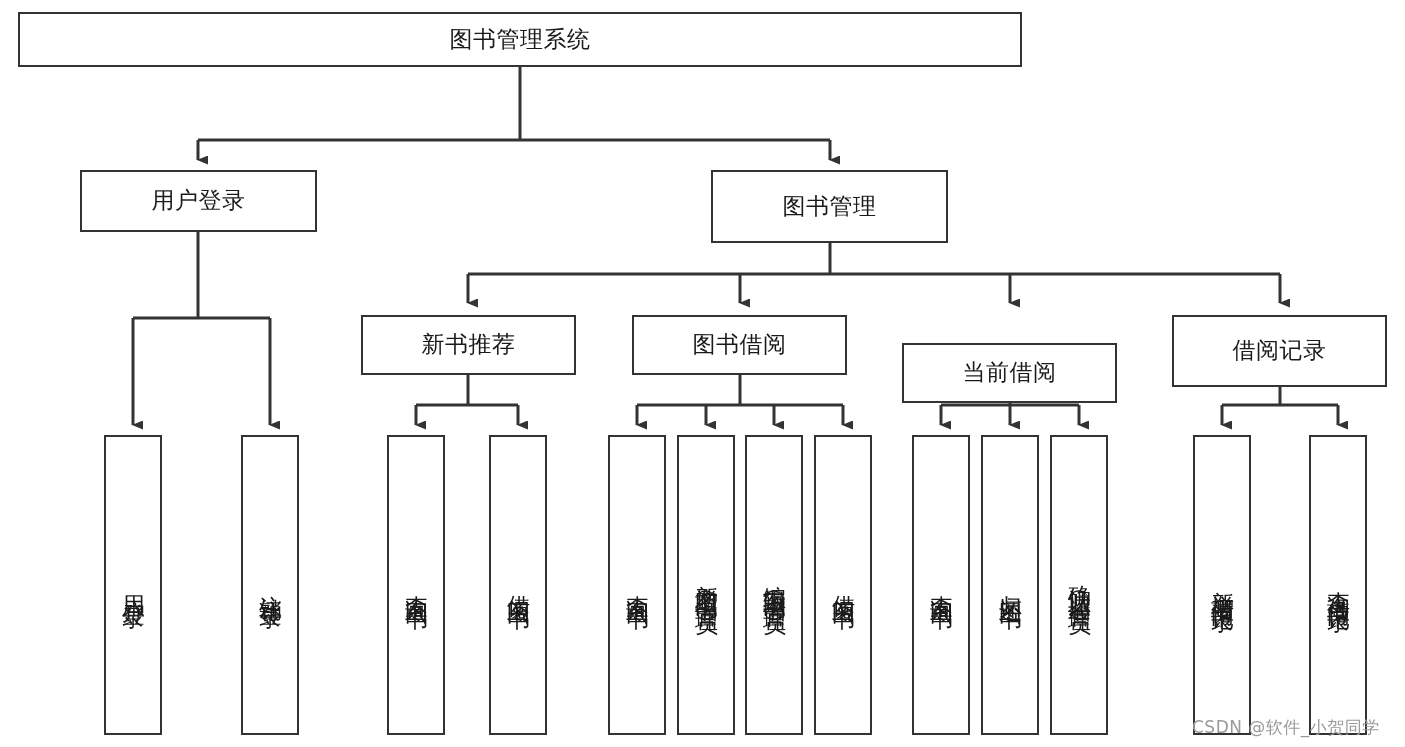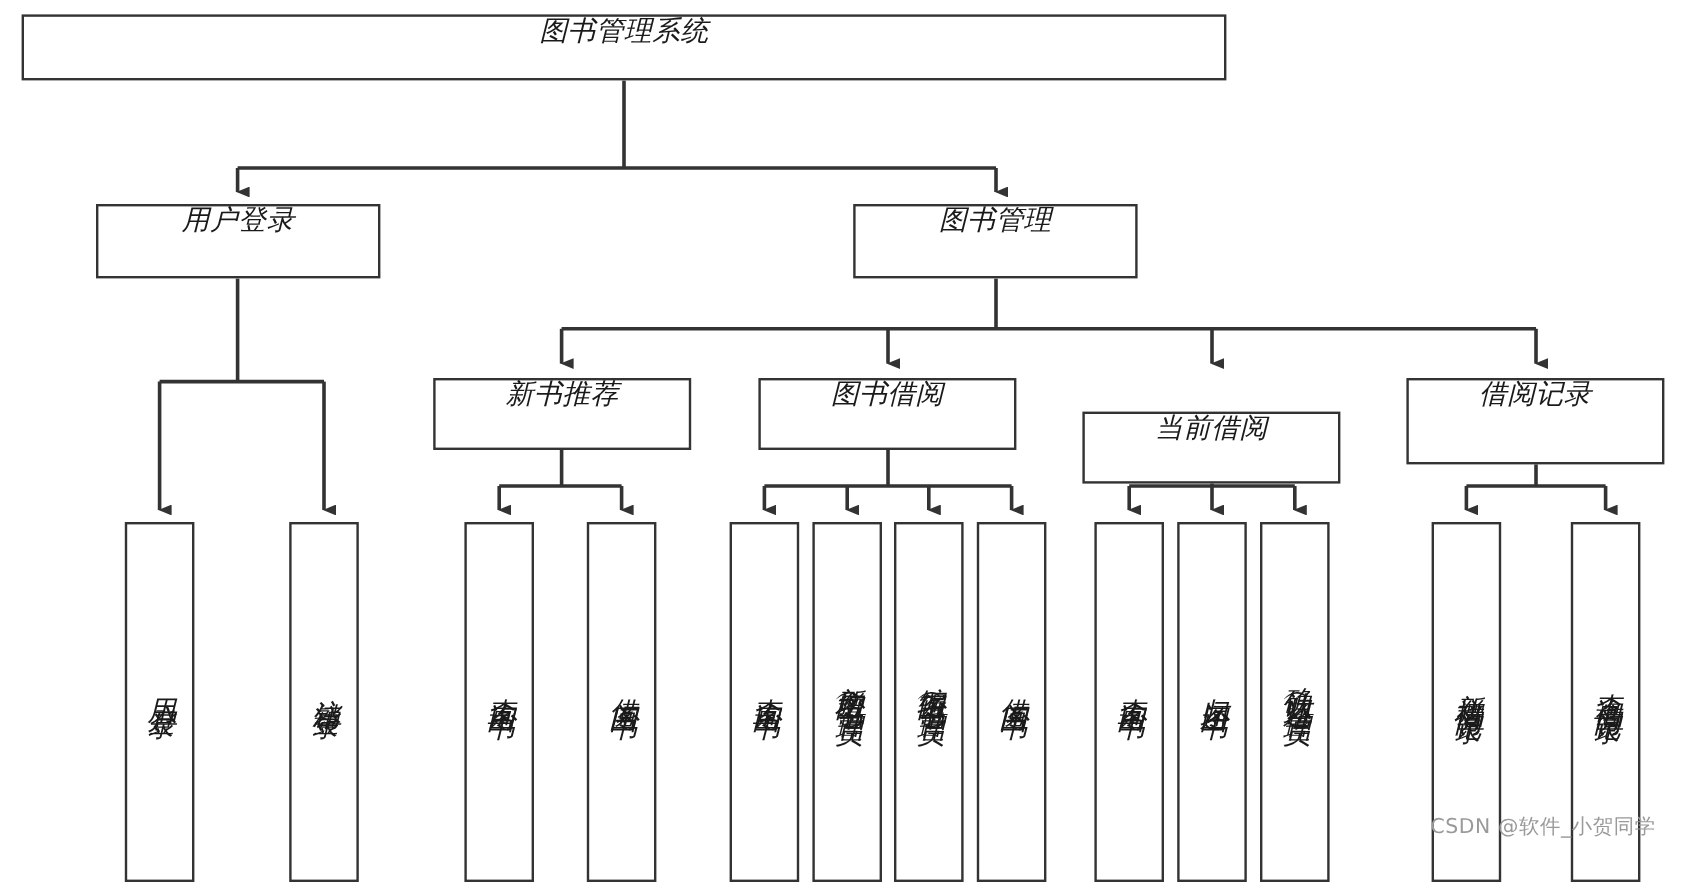--- a/index.html
+++ b/index.html
@@ -23,22 +23,22 @@
     top: 0;
     width: 1405px;
     height: 747px;
   }
   .node-box {
     position: absolute;
     box-sizing: border-box;
     border: 2px solid #333333;
     background: #ffffff;
     display: flex;
+    align-items: center;
     justify-content: center;
-    font-style: italic;
   }
   .node-label {
     color: #1a1a1a;
     line-height: 1.12;
     letter-spacing: 0.5px;
     white-space: pre;
     text-align: center;
   }
   .horizontal .node-label {
     writing-mode: horizontal-tb;
@@ -128,21 +128,21 @@
     </g>
   </svg>
 
   <div class="node-box horizontal root-box" style="left:18px; top:12px; width:1004px; height:55px;">
     <span class="node-label">图书管理系统</span>
   </div>
 
   <div class="node-box horizontal" style="left:80px; top:170px; width:237px; height:62px;">
     <span class="node-label">用户登录</span>
   </div>
-  <div class="node-box horizontal" style="left:711px; top:170px; width:237px; height:62px;">
+  <div class="node-box horizontal" style="left:711px; top:170px; width:237px; height:73px;">
     <span class="node-label">图书管理</span>
   </div>
 
   <div class="node-box horizontal" style="left:361px; top:315px; width:215px; height:60px;">
     <span class="node-label">新书推荐</span>
   </div>
   <div class="node-box horizontal" style="left:632px; top:315px; width:215px; height:60px;">
     <span class="node-label">图书借阅</span>
   </div>
   <div class="node-box horizontal" style="left:902px; top:315px; width:215px; height:60px;margin-top:28px;">
@@ -189,15 +189,15 @@
     <span class="node-label">确认归还（管理员）</span>
   </div>
 
   <div class="node-box vertical" style="left:1193px; top:435px; width:58px; height:300px;">
     <span class="node-label">新增借阅记录</span>
   </div>
   <div class="node-box vertical" style="left:1309px; top:435px; width:58px; height:300px;">
     <span class="node-label">查询借阅记录</span>
   </div>
 
-  <div class="watermark" style="left:1192px; top:677px;text-align:right;">CSDN @软件_小贺同学</div>
+  <div class="watermark" style="left:1192px; top:716px;text-align:right;">CSDN @软件_小贺同学</div>
 
 </div>
 
 </body></html>

